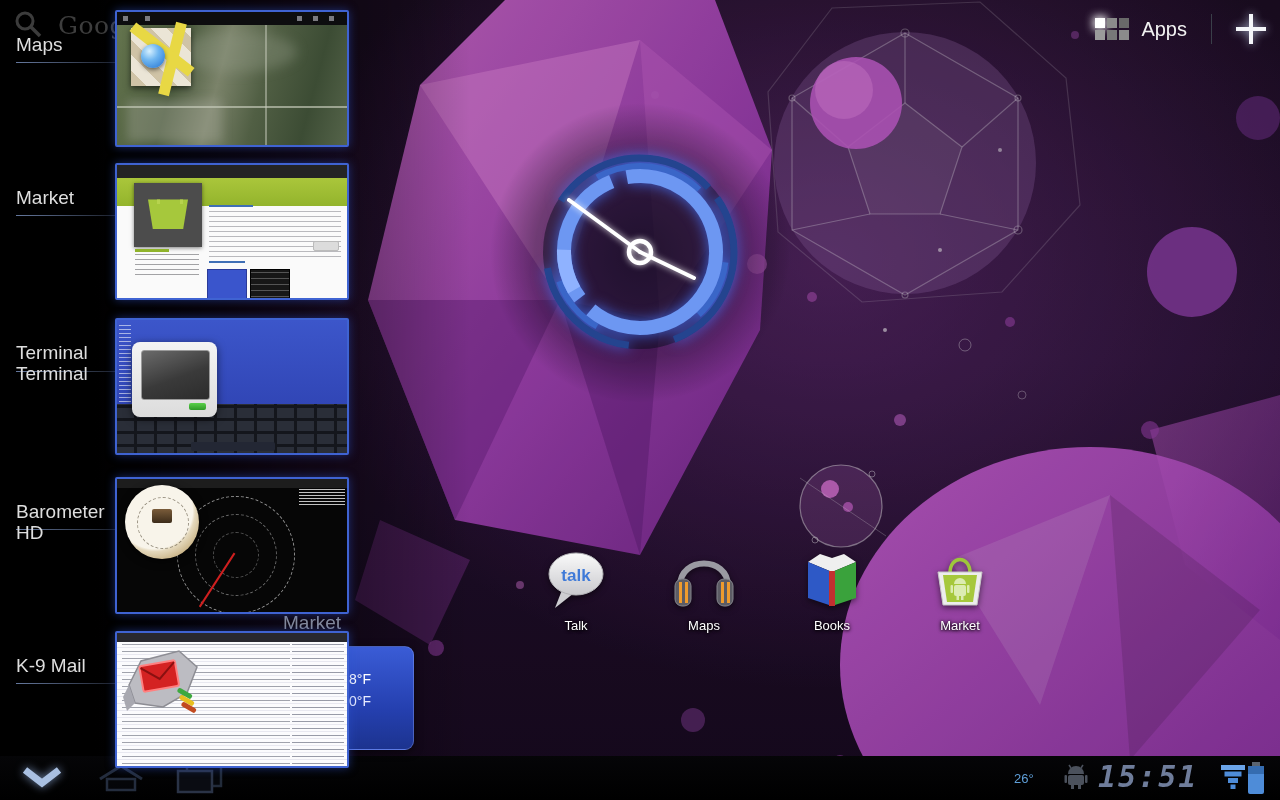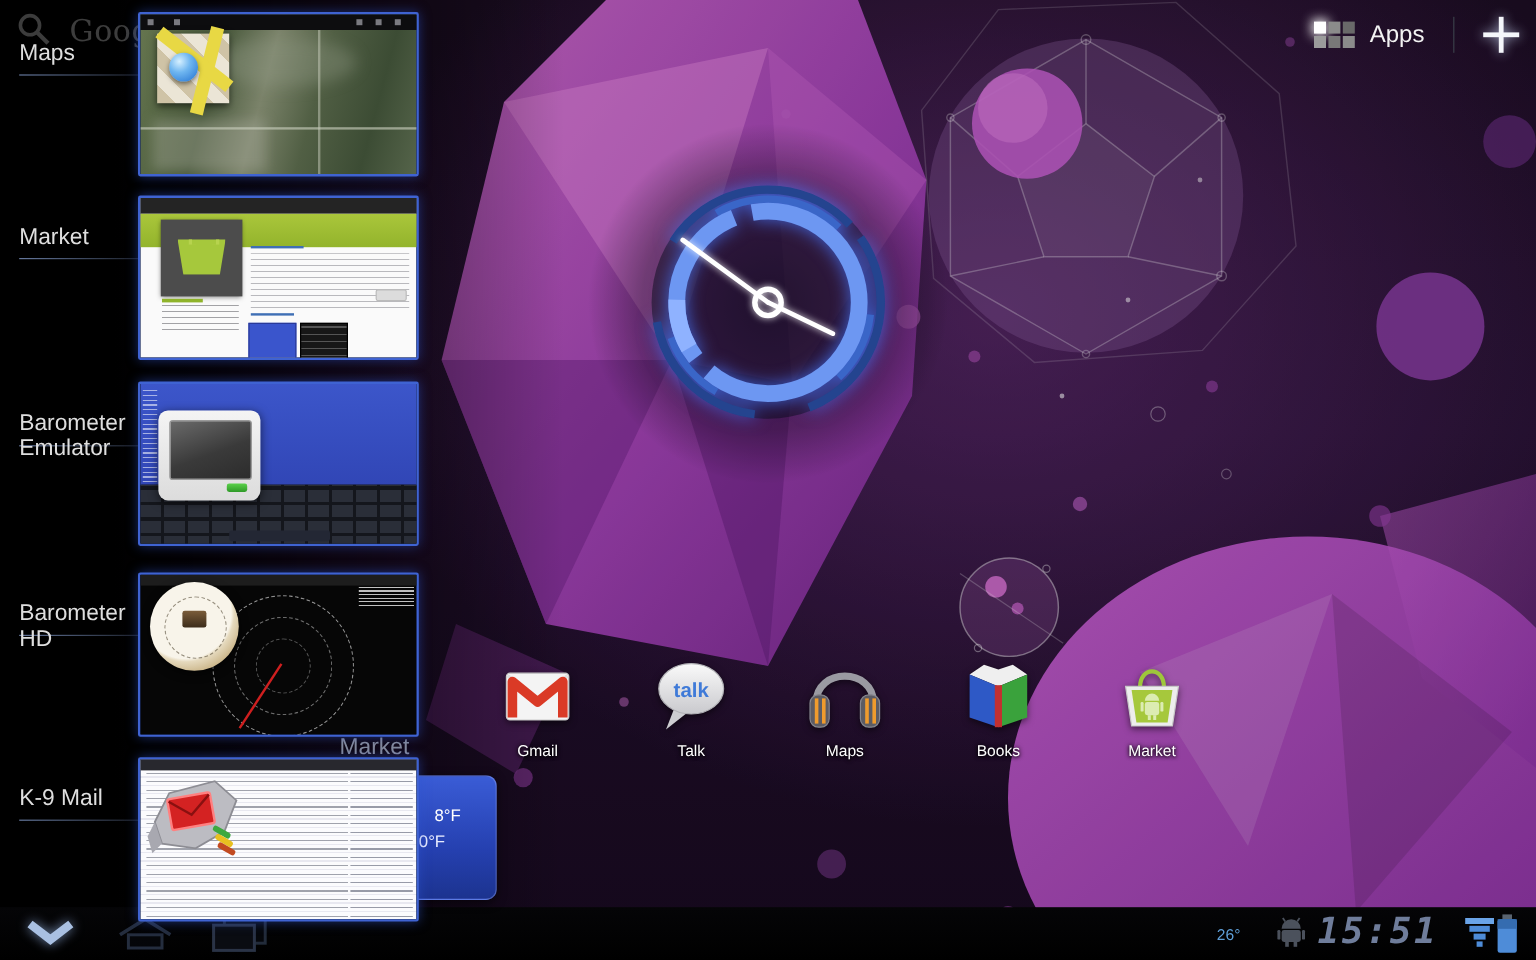--- a/index.html
+++ b/index.html
@@ -113,21 +113,21 @@
   .k9-topbar{left:0;top:0;width:234px;height:9px;background:#28282e;}
   .k9-lines-l{left:5px;top:11px;width:168px;height:122px;
     background:repeating-linear-gradient(0deg,transparent 0 2px,rgba(70,75,92,.5) 2px 3px,transparent 3px 7px);}
   .k9-lines-r{right:3px;top:11px;width:52px;height:122px;
     background:repeating-linear-gradient(0deg,transparent 0 2px,rgba(85,90,110,.6) 2px 3px,transparent 3px 7px);}
 
   
   .weather{left:300px;top:646px;width:112px;height:102px;z-index:9;border-radius:9px;
     background:linear-gradient(180deg,#3a5cd6 0%,#2540b0 60%,#1c338f 100%);
     border:1px solid rgba(160,180,255,.35);box-shadow:0 2px 8px rgba(0,0,0,.5);}
-  .weather .hi{position:absolute;left:48px;top:24px;color:#fff;font-size:14px;margin-left:13px;}
+  .weather .hi{position:absolute;left:48px;top:24px;color:#fff;font-size:14px;}
   .weather .lo{position:absolute;left:48px;top:46px;color:#e8ecff;font-size:14px;}
 
   
   #clock{left:528px;top:140px;z-index:5;}
 
   
   .dock-item{top:548px;width:80px;z-index:5;text-align:center;}
   .dock-item svg{display:block;margin:0 auto;filter:drop-shadow(0 2px 3px rgba(0,0,0,.55));}
   .dock-label{margin-top:6px;color:#fff;font-size:13px;text-shadow:0 1px 3px #000,0 0 4px rgba(0,0,0,.8);}
   .d0{left:408px;} .d1{left:536px;} .d2{left:664px;} .d3{left:792px;} .d4{left:920px;}
@@ -320,21 +320,21 @@
     <div class="abs mk-bar"></div>
     <div class="abs mk-lines-l"></div>
     <div class="abs mk-head1"></div>
     <div class="abs mk-lines-r"></div>
     <div class="abs mk-head2"></div>
     <div class="abs mk-btn"></div>
     <div class="abs mk-shot-blue"></div>
     <div class="abs mk-shot-dark"></div>
   </div>
 
-  <div class="abs rlabel l-term">Barometer Emulator</div>
+  <div class="abs rlabel l-term">Terminal Terminal</div>
   <div class="abs rline u-term"></div>
   <div class="abs thumb t-term">
     <div class="abs tm-blue"></div>
     <div class="abs tm-text"></div>
     <div class="abs tm-kbd"></div>
     <div class="abs tm-space"></div>
     <div class="abs tm-icon">
       <div class="abs tm-screen"></div>
       <div class="abs tm-btn"></div>
     </div>
@@ -369,28 +369,20 @@
       <g transform="rotate(-10 38 34)">
         <rect x="20" y="22" width="36" height="26" rx="2" fill="#d42222" stroke="#ff8080" stroke-width="2"></rect>
         <polyline points="21,24 38,38 55,24" fill="none" stroke="#8a1010" stroke-width="2"></polyline>
       </g>
       <rect x="56" y="50" width="16" height="5" rx="2" fill="#3da93f" transform="rotate(30 64 52)"></rect>
       <rect x="58" y="57" width="16" height="5" rx="2" fill="#e8c020" transform="rotate(30 66 59)"></rect>
       <rect x="60" y="64" width="16" height="5" rx="2" fill="#c24a20" transform="rotate(30 68 66)"></rect>
     </svg>
   </div>
 
-  <div class="abs dock-item d0">
-    <svg width="64" height="64" viewBox="0 0 64 64">
-      <rect x="6" y="13" width="52" height="39" rx="3" fill="#f4f4f4" stroke="#c9c9c9"></rect>
-      <polyline points="7,15 32,36 57,15" fill="none" stroke="#dedede" stroke-width="3"></polyline>
-      <path d="M11 50 L11 20 L32 37 L53 20 L53 50" fill="none" stroke="#da3a26" stroke-width="8" stroke-linejoin="round"></path>
-    </svg>
-    <div class="dock-label">Gmail</div>
-  </div>
 
   <div class="abs dock-item d1">
     <svg width="64" height="64" viewBox="0 0 64 64">
       <defs>
           <linearGradient id="silver" x1="0" y1="0" x2="0" y2="1">
         <stop offset="0" stop-color="#fafafa"></stop>
             <stop offset="1" stop-color="#c9c9cd"></stop>
           </linearGradient>
         </defs>
       <polygon points="18,42 11,60 30,45" fill="#cdcdd1"></polygon>

